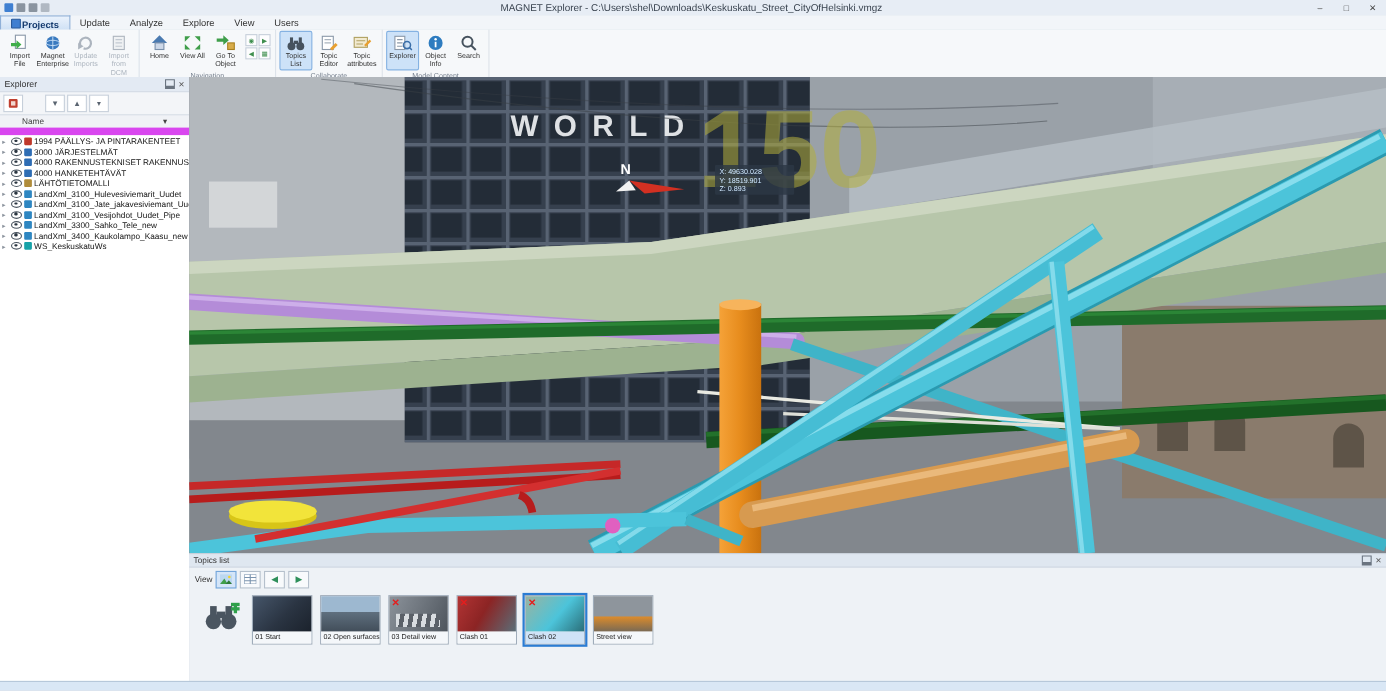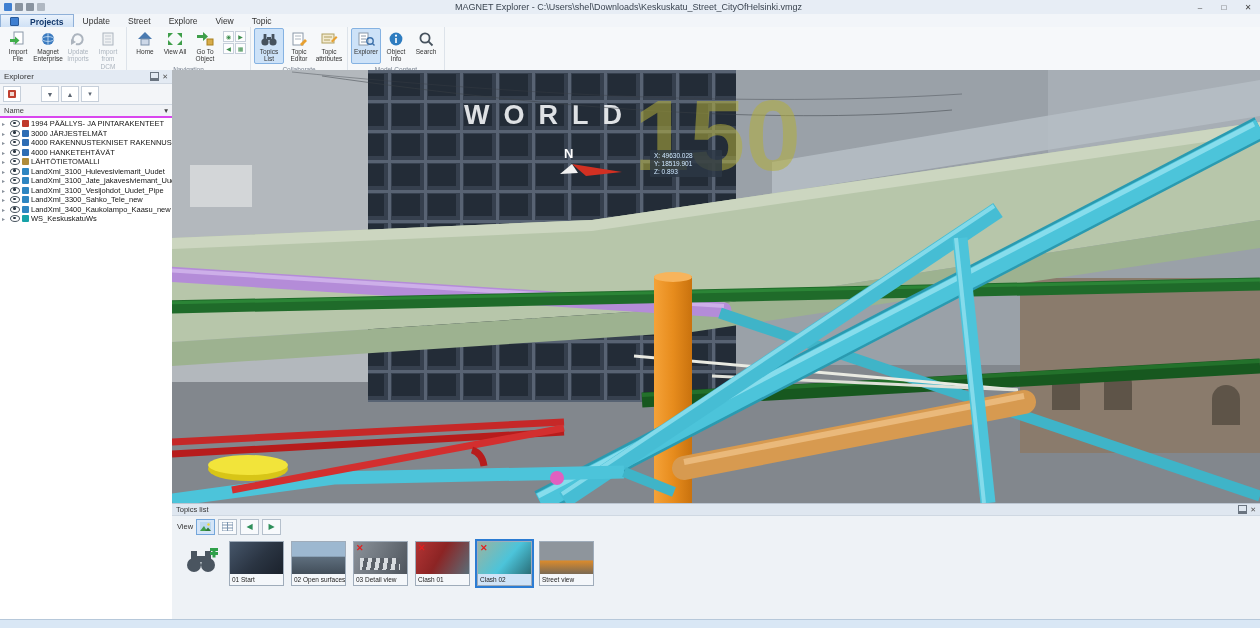--- a/index.html
+++ b/index.html
@@ -13,21 +13,21 @@
   .qi{width:8px;height:8px;border-radius:1px;}
   .qi1{background:#3f7fd1;} .qi2{background:#8a94a0;} .qi3{background:#8a94a0;} .qi4{background:#b0b8c2;}
   .title-text{flex:1;text-align:center;font-size:9px;color:#3a4450;white-space:nowrap;overflow:hidden;margin-left:24px;}
   .win-controls{display:flex;height:100%;}
   .wc{width:24px;display:flex;align-items:center;justify-content:center;font-size:8px;color:#444;}
   
   .tabsrow{position:absolute;top:14px;left:0;right:0;height:13px;background:#f2f5f9;
            border-bottom:1px solid #d5dce5;display:flex;align-items:stretch;font-size:8.5px;}
   .tab{padding:1px 9px 0;display:flex;align-items:center;color:#333;}
   .tab.active{background:linear-gradient(#eaf2fc,#cfe1f5);border:1px solid #8fb0d8;border-bottom:none;
-              color:#143a6e;font-weight:bold;gap:11px;}
+              color:#143a6e;font-weight:bold;gap:1px;}
   .tabicon{width:7px;height:7px;background:#3f7fd1;border:1px solid #2a5a9a;border-radius:1px;}
   
   .ribbon{position:absolute;top:27px;left:0;right:0;height:43px;background:#f6f8fa;
           border-bottom:1px solid #c6cfda;display:flex;}
   .rgroup{display:flex;flex-direction:column;border-right:1px solid #dde3ea;padding:1px 3px 0;}
   .rbuttons{flex:1;display:flex;align-items:stretch;}
   .rbtn{width:28px;display:flex;flex-direction:column;align-items:center;padding-top:2px;
         font-size:6.5px;line-height:1.15;text-align:center;color:#333;border:1px solid transparent;border-radius:2px;}
   .rbtn .ric{width:18px;height:16px;margin-bottom:1px;flex:none;}
   .rbtn.active{background:#cde2f8;border-color:#85b2e2;}
@@ -42,22 +42,22 @@
   .phead{height:13px;display:flex;align-items:center;font-size:8px;padding:0 4px;color:#333;
          background:#e3eaf3;border-bottom:1px solid #d0d8e2;gap:3px;}
   .phead .sp{flex:1;}
   .pin{width:7px;height:5px;border:1px solid #6a7480;border-bottom-width:3px;}
   .hx{font-size:7px;color:#555;}
   .ptools{height:18px;display:flex;align-items:center;gap:2px;padding:1px 3px;
           border-bottom:1px solid #d0d8e2;background:#f3f5f8;}
   .ptb{width:16px;height:14px;border:1px solid #c6cfda;background:#fff;display:flex;
        align-items:center;justify-content:center;font-size:7px;color:#5a6470;}
   .ptb.first{margin-right:18px;}
-  .colhead{height:11px;background:#f0f2f6;border-bottom:2px solid #d946ef;font-size:7.5px;color:#444;
-           display:flex;align-items:center;padding:0 4px;}
+  .colhead{height:11px;background:#f0f2f6;border-bottom:7px solid #d946ef;font-size:7.5px;color:#444;
+           display:flex;align-items:center;padding:0 20px;}
   .colhead .sp{flex:1;}
   .tree{flex:1;background:#fff;overflow:hidden;font-size:7.5px;padding-top:1px;}
   .trow{height:9.5px;display:flex;align-items:center;gap:2px;padding-left:2px;white-space:nowrap;}
   .exp{width:6px;color:#8a929c;font-size:6px;flex:none;}
   .eye{width:8px;height:5px;border:1px solid #4a5560;border-radius:50%;position:relative;background:#fff;flex:none;}
   .eye::after{content:"";position:absolute;left:2px;top:0.5px;width:2.5px;height:2.5px;background:#2a3540;border-radius:50%;}
   .ticon{width:7px;height:7px;border-radius:1px;flex:none;background:#3a7abf;}
   .tlabel{color:#141414;overflow:hidden;}
   
   .viewport{position:absolute;top:70px;left:172px;width:1088px;height:347px;background:#9aa1a8;}
@@ -108,24 +108,24 @@
     <span class="wc">✕</span>
   </div>
 </div>
 
 <div class="tabsrow">
   <span class="tab active">
     <span class="tabicon"></span>
     <span>Projects</span>
   </span>
   <span class="tab">Update</span>
-  <span class="tab">Street</span>
+  <span class="tab">Analyze</span>
   <span class="tab">Explore</span>
   <span class="tab">View</span>
-  <span class="tab">Topic</span>
+  <span class="tab">Users</span>
 </div>
 
 <div class="ribbon">
 
   <div class="rgroup">
     <div class="rbuttons">
       <div class="rbtn">
         <svg class="ric" viewBox="0 0 18 16">
             <rect x="5" y="1" width="9" height="12" fill="#fff" stroke="#8a98a8"></rect>
             <polygon points="1,8 6,8 6,5.5 10.5,9.5 6,13.5 6,11 1,11" fill="#3fae4a"></polygon>

